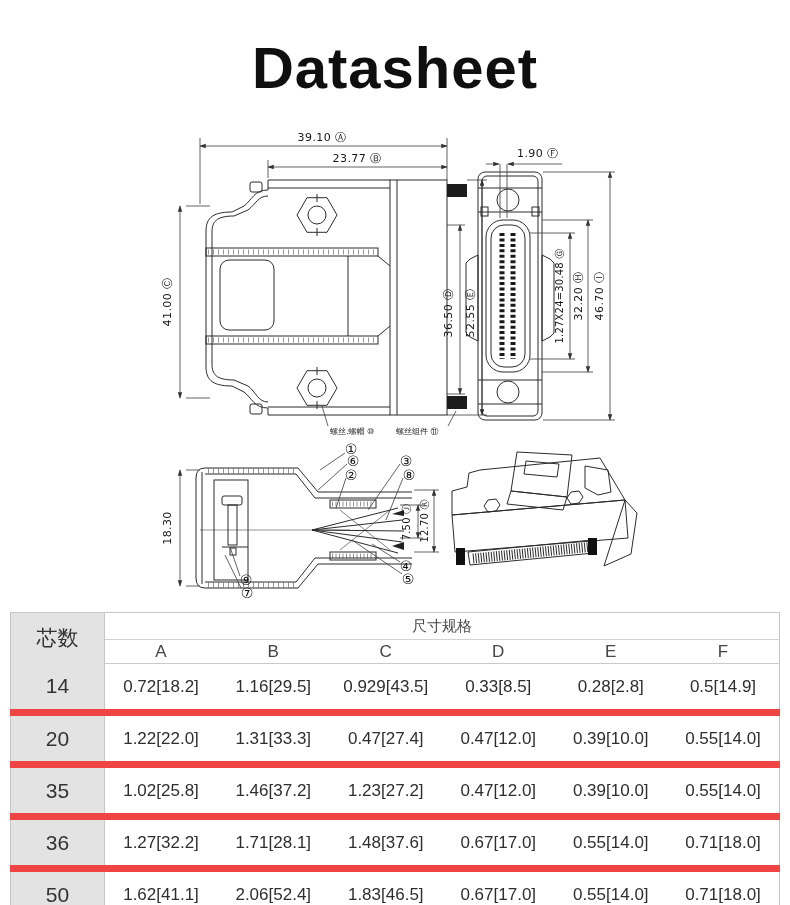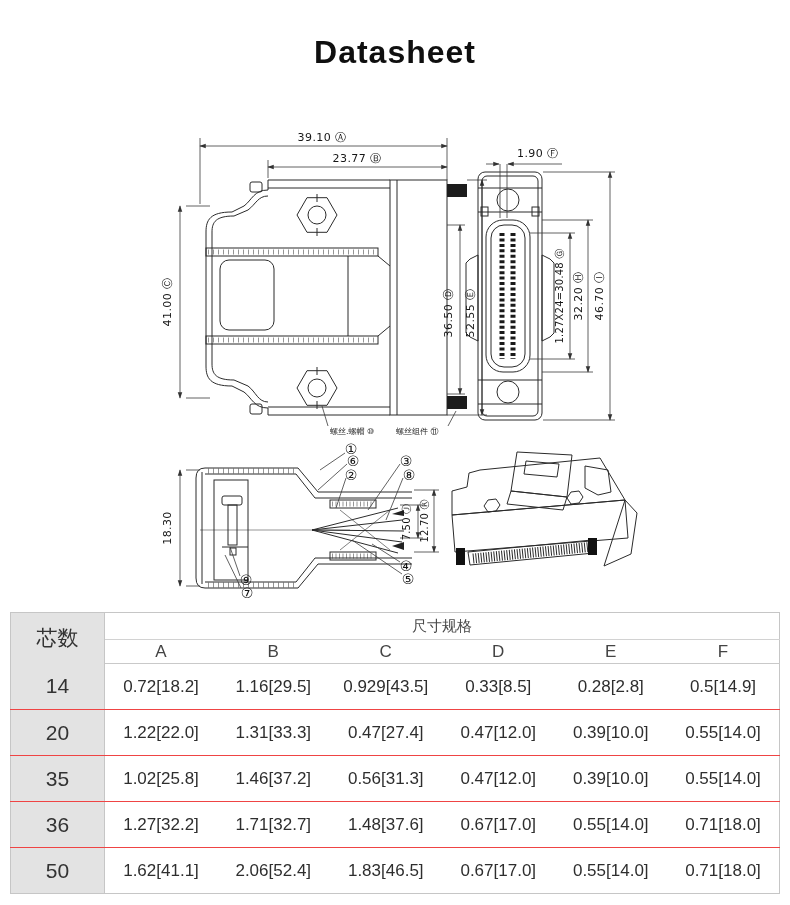--- a/index.html
+++ b/index.html
@@ -1,37 +1,37 @@
 <!DOCTYPE html>
 <html><head>
 <meta charset="utf-8">
 <style>
   html,body{margin:0;padding:0;background:#fff;}
   .page{position:relative;width:790px;height:905px;background:#fff;overflow:hidden;
         font-family:"Liberation Sans",sans-serif;}
   .title{position:absolute;top:34px;left:0;width:100%;text-align:center;
-         font-size:32px;font-weight:700;color:#0f0f0f;letter-spacing:1px;}
+         font-size:58px;font-weight:700;color:#0f0f0f;letter-spacing:1px;}
   .drawing{position:absolute;top:110px;left:0;}
   svg text{font-family:"DejaVu Sans",sans-serif;fill:#161616;}
   .dim-t{font-size:11px;letter-spacing:0.4px;}
   .dim-s{font-size:10px;letter-spacing:0.2px;}
   .note-t{font-size:8px;fill:#222;}
   .callout-t{font-size:14px;}
   
   .spec-table{position:absolute;top:612px;left:10px;width:770px;
               border-collapse:collapse;table-layout:fixed;background:#fff;
               border:1px solid #c6c6c6;color:#2e2e2e;}
   .spec-table th,.spec-table td{font-weight:400;text-align:center;padding:0;}
   .spec-table .cores-cell{background:#e3e3e3;border-right:1px solid #c6c6c6;}
   .spec-table thead .group-h{height:26px;font-size:15px;color:#4a4a4a;
                              border-bottom:1px solid #d2d2d2;margin-left:36px;}
   .spec-table thead .col-h{height:23px;font-size:17px;color:#444;}
   .spec-table thead th.cores-cell{font-size:21px;color:#333;}
   .spec-table thead tr.subhead th{border-bottom:1px solid #c9c9c9;}
-  .spec-table tbody td{height:45px;font-size:17px;border-bottom:1px solid #ef4444;}
+  .spec-table tbody td{height:45px;font-size:17px;border-bottom:7px solid #ef4444;}
   .spec-table tbody td.cores-cell{font-size:21px;color:#333;}
   .spec-table tbody tr:last-child td{border-bottom:none;}
 </style>
 </head>
 <body>
 
 <div class="page">
 
   <div class="title">Datasheet</div>
 
@@ -271,29 +271,29 @@
         <td>1.31[33.3]</td>
         <td>0.47[27.4]</td>
         <td>0.47[12.0]</td>
         <td>0.39[10.0]</td>
         <td>0.55[14.0]</td>
       </tr>
       <tr>
         <td class="cores-cell">35</td>
         <td>1.02[25.8]</td>
         <td>1.46[37.2]</td>
-        <td>0.56[31.3]</td>
+        <td>1.23[27.2]</td>
         <td>0.47[12.0]</td>
         <td>0.39[10.0]</td>
         <td>0.55[14.0]</td>
       </tr>
       <tr>
         <td class="cores-cell">36</td>
         <td>1.27[32.2]</td>
-        <td>1.71[32.7]</td>
+        <td>1.71[28.1]</td>
         <td>1.48[37.6]</td>
         <td>0.67[17.0]</td>
         <td>0.55[14.0]</td>
         <td>0.71[18.0]</td>
       </tr>
       <tr>
         <td class="cores-cell">50</td>
         <td>1.62[41.1]</td>
         <td>2.06[52.4]</td>
         <td>1.83[46.5]</td>

